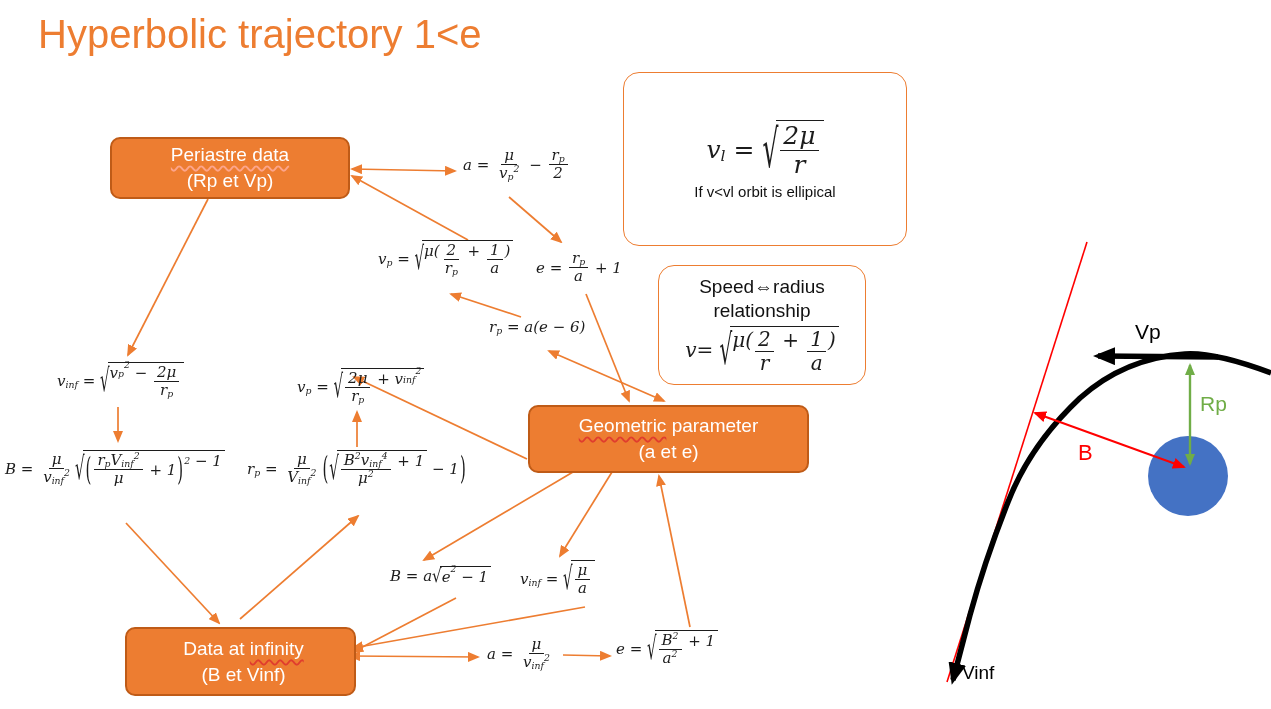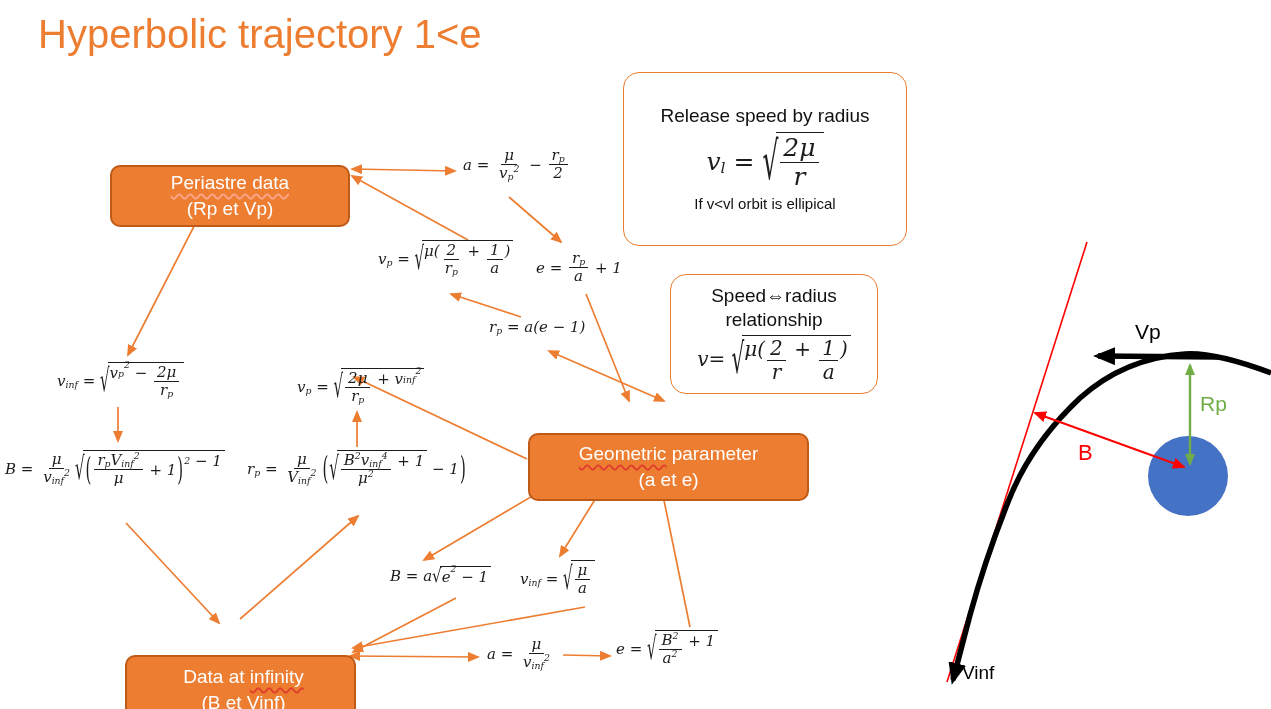--- a/index.html
+++ b/index.html
@@ -7,21 +7,21 @@
        font-family:"Liberation Sans",sans-serif;}
   .abs{position:absolute;}
 
   
   #title{left:0;right:0;top:12px;text-align:left;padding-left:38px;
          font-size:40px;color:#ED7D31;letter-spacing:0px;}
 
   
   .obox{background:#ED7D31;border:2px solid #BF5B17;border-radius:10px;color:#fff;
         display:flex;flex-direction:column;align-items:center;justify-content:center;
-        text-align:center;font-size:19px;line-height:1.35;margin-top:28px;}
+        text-align:center;font-size:19px;line-height:1.35;}
   .squig{text-decoration:underline wavy #e03d2d 1.5px;text-underline-offset:4px;}
   .squig-light{text-decoration:underline wavy rgba(255,170,150,.9) 1.5px;text-underline-offset:4px;}
 
   
   .callout{background:#fff;border:1.5px solid #ED7D31;border-radius:16px;color:#111;
            display:flex;flex-direction:column;align-items:center;justify-content:center;
            text-align:center;}
   .callout .ct{font-size:19px;line-height:1.25;}
   .callout .cnote{font-size:15px;line-height:1.35;}
 
@@ -111,35 +111,34 @@
   <div><span class="squig">Geometric</span><span> parameter</span></div>
   <div>(a et e)</div>
 </div>
 
 <div class="obox abs" style="left:125px;top:627px;width:221px;height:65px;padding-left:6px;">
   <div><span>Data at </span><span class="squig">infinity</span></div>
   <div>(B et Vinf)</div>
 </div>
 
 <div class="callout abs" style="left:623px;top:72px;width:282px;height:172px;">
-  <div class="ct">Release speed by radius</div>
   <div class="formula" style="font-size:25px;margin:4px 0 2px 0;"><span class="f-t">v</span><span class="f-s f-sub">l</span><span class="f-t"> = </span><span class="f-sq"><span class="f-rad f-rad-tall">√</span><span class="f-sqc"><span class="f-fr"><span class="f-n"><span class="f-t">2μ</span></span><span class="f-d"><span class="f-t">r</span></span></span></span></span></div>
   <div class="cnote">If v&lt;vl orbit is ellipical</div>
 </div>
 
-<div class="callout abs" style="left:658px;top:274px;width:206px;height:118px;margin-left:12px;">
+<div class="callout abs" style="left:658px;top:265px;width:206px;height:118px;">
   <div class="ct">Speed⇔radius</div>
   <div class="ct">relationship</div>
   <div class="formula" style="font-size:20px;margin-top:3px;"><span class="f-t">v= </span><span class="f-sq"><span class="f-rad f-rad-tall">√</span><span class="f-sqc"><span class="f-t">μ(</span><span class="f-fr"><span class="f-n"><span class="f-t">2</span></span><span class="f-d"><span class="f-t">r</span></span></span><span class="f-t"> + </span><span class="f-fr"><span class="f-n"><span class="f-t">1</span></span><span class="f-d"><span class="f-t">a</span></span></span><span class="f-t">)</span></span></span></div>
 </div>
 
 <div class="formula abs" style="left:463px;top:147px;"><span class="f-t">a = </span><span class="f-fr"><span class="f-n"><span class="f-t">μ</span></span><span class="f-d"><span class="f-t">v</span><span class="f-s f-sub">p</span><span class="f-s f-sup">2</span></span></span><span class="f-t"> − </span><span class="f-fr"><span class="f-n"><span class="f-t">r</span><span class="f-s f-sub">p</span></span><span class="f-d"><span class="f-t">2</span></span></span></div>
 <div class="formula abs" style="left:378px;top:240px;"><span class="f-t">v</span><span class="f-s f-sub">p</span><span class="f-t"> = </span><span class="f-sq"><span class="f-rad f-rad-tall">√</span><span class="f-sqc"><span class="f-t">μ(</span><span class="f-fr"><span class="f-n"><span class="f-t">2</span></span><span class="f-d"><span class="f-t">r</span><span class="f-s f-sub">p</span></span></span><span class="f-t"> + </span><span class="f-fr"><span class="f-n"><span class="f-t">1</span></span><span class="f-d"><span class="f-t">a</span></span></span><span class="f-t">)</span></span></span></div>
 <div class="formula abs" style="left:536px;top:250px;"><span class="f-t">e = </span><span class="f-fr"><span class="f-n"><span class="f-t">r</span><span class="f-s f-sub">p</span></span><span class="f-d"><span class="f-t">a</span></span></span><span class="f-t"> + 1</span></div>
-<div class="formula abs" style="left:489px;top:318px;"><span class="f-t">r</span><span class="f-s f-sub">p</span><span class="f-t"> = a(e − 1)</span></div>
+<div class="formula abs" style="left:489px;top:318px;"><span class="f-t">r</span><span class="f-s f-sub">p</span><span class="f-t"> = a(e − 6)</span></div>
 <div class="formula abs" style="left:57px;top:362px;"><span class="f-t">v</span><span class="f-s f-sub">inf</span><span class="f-t"> = </span><span class="f-sq"><span class="f-rad f-rad-tall">√</span><span class="f-sqc"><span class="f-t">v</span><span class="f-s f-sub">p</span><span class="f-s f-sup">2</span><span class="f-t"> − </span><span class="f-fr"><span class="f-n"><span class="f-t">2μ</span></span><span class="f-d"><span class="f-t">r</span><span class="f-s f-sub">p</span></span></span></span></span></div>
 <div class="formula abs" style="left:297px;top:368px;"><span class="f-t">v</span><span class="f-s f-sub">p</span><span class="f-t"> = </span><span class="f-sq"><span class="f-rad f-rad-tall">√</span><span class="f-sqc"><span class="f-fr"><span class="f-n"><span class="f-t">2μ</span></span><span class="f-d"><span class="f-t">r</span><span class="f-s f-sub">p</span></span></span><span class="f-t"> + </span><span class="f-t">v</span><span class="f-s f-sub">inf</span><span class="f-s f-sup">2</span></span></span></div>
 <div class="formula abs" style="left:5px;top:450px;"><span class="f-t">B = </span><span class="f-fr"><span class="f-n"><span class="f-t">μ</span></span><span class="f-d"><span class="f-t">v</span><span class="f-s f-sub">inf</span><span class="f-s f-sup">2</span></span></span><span class="f-sq"><span class="f-rad f-rad-tall">√</span><span class="f-sqc"><span class="f-grp"><span class="f-big">(</span><span class="f-grp"><span class="f-fr"><span class="f-n"><span class="f-t">r</span><span class="f-s f-sub">p</span><span class="f-t">V</span><span class="f-s f-sub">inf</span><span class="f-s f-sup">2</span></span><span class="f-d"><span class="f-t">μ</span></span></span><span class="f-t"> + 1</span></span><span class="f-big">)</span><span class="f-s f-sup-hi">2</span></span><span class="f-t"> − 1</span></span></span></div>
 <div class="formula abs" style="left:247px;top:450px;"><span class="f-t">r</span><span class="f-s f-sub">p</span><span class="f-t"> = </span><span class="f-fr"><span class="f-n"><span class="f-t">μ</span></span><span class="f-d"><span class="f-t">V</span><span class="f-s f-sub">inf</span><span class="f-s f-sup">2</span></span></span><span class="f-big">(</span><span class="f-sq"><span class="f-rad f-rad-tall">√</span><span class="f-sqc"><span class="f-fr"><span class="f-n"><span class="f-t">B</span><span class="f-s f-sup">2</span><span class="f-t">v</span><span class="f-s f-sub">inf</span><span class="f-s f-sup">4</span></span><span class="f-d"><span class="f-t">μ</span><span class="f-s f-sup">2</span></span></span><span class="f-t"> + 1</span></span></span><span class="f-t"> − 1</span><span class="f-big">)</span></div>
 <div class="formula abs" style="left:390px;top:566px;"><span class="f-t">B = a</span><span class="f-sq"><span class="f-rad f-rad-short">√</span><span class="f-sqc"><span class="f-t">e</span><span class="f-s f-sup">2</span><span class="f-t"> − 1</span></span></span></div>
 <div class="formula abs" style="left:520px;top:560px;"><span class="f-t">v</span><span class="f-s f-sub">inf</span><span class="f-t"> = </span><span class="f-sq"><span class="f-rad f-rad-tall">√</span><span class="f-sqc"><span class="f-fr"><span class="f-n"><span class="f-t">μ</span></span><span class="f-d"><span class="f-t">a</span></span></span></span></span></div>
 <div class="formula abs" style="left:487px;top:636px;"><span class="f-t">a = </span><span class="f-fr"><span class="f-n"><span class="f-t">μ</span></span><span class="f-d"><span class="f-t">v</span><span class="f-s f-sub">inf</span><span class="f-s f-sup">2</span></span></span></div>
 <div class="formula abs" style="left:616px;top:630px;"><span class="f-t">e = </span><span class="f-sq"><span class="f-rad f-rad-tall">√</span><span class="f-sqc"><span class="f-fr"><span class="f-n"><span class="f-t">B</span><span class="f-s f-sup">2</span></span><span class="f-d"><span class="f-t">a</span><span class="f-s f-sup">2</span></span></span><span class="f-t"> + 1</span></span></span></div>
 
 <span class="dlabel abs" style="left:1135px;top:320px;">Vp</span>

